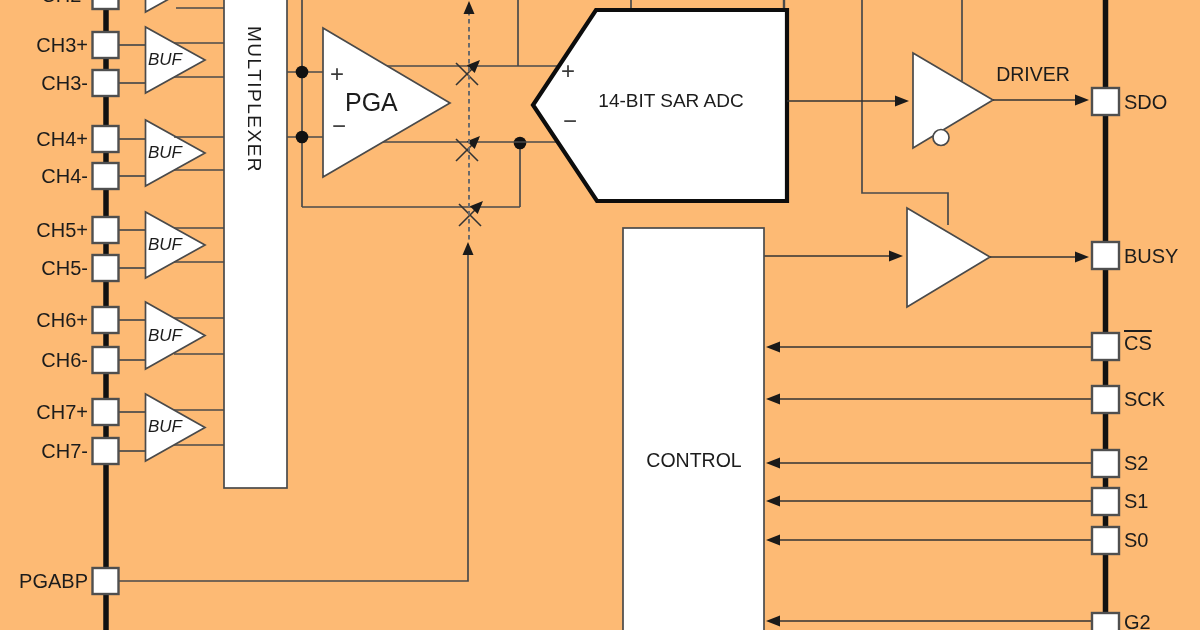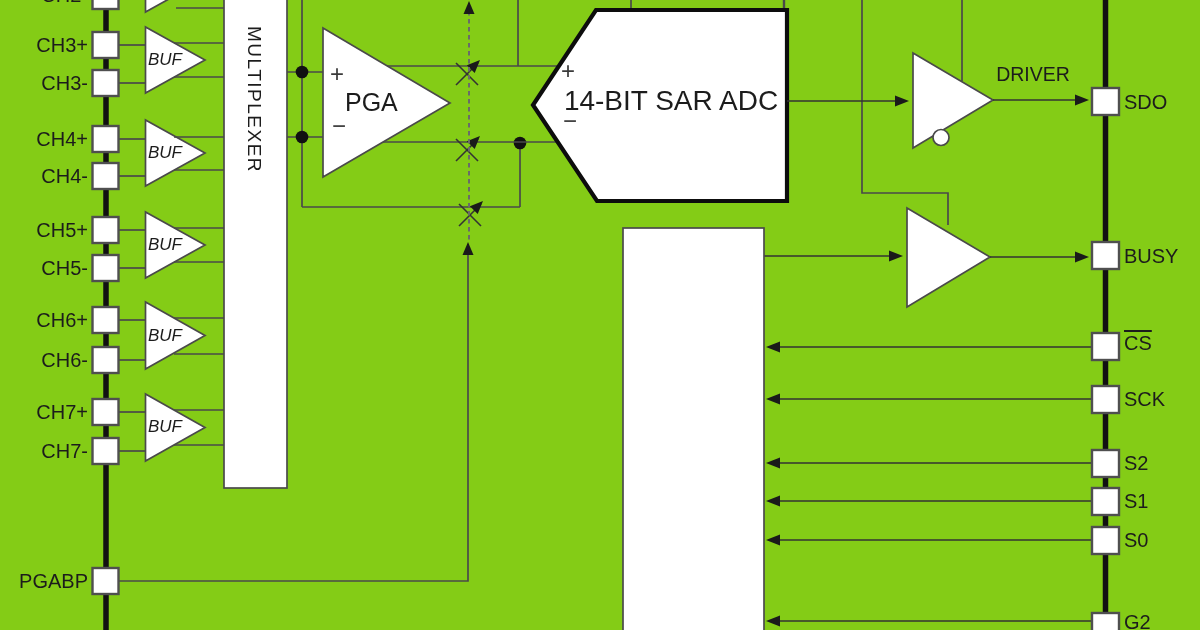--- a/index.html
+++ b/index.html
@@ -1,16 +1,16 @@
 <!DOCTYPE html>
 <html><head>
 <meta charset="utf-8">
 <style>
   html,body{margin:0;padding:0;background:#fff;}
-  #stage{position:relative;width:1200px;height:630px;background:#84cc16;overflow:hidden;
+  #stage{position:relative;width:1200px;height:630px;background:#fdba74;overflow:hidden;
          font-family:"Liberation Sans",sans-serif;color:#1c1c1c;}
   #wires{position:absolute;left:0;top:0;width:1200px;height:630px;}
   .lbl{position:absolute;font-size:20px;line-height:22px;white-space:nowrap;color:#1c1c1c;}
   .lbl-left{left:8px;width:80px;text-align:right;}
   .lbl-right{left:1124px;text-align:center;}
   .buf-lbl{position:absolute;left:148px;width:44px;text-align:left;font-size:17px;line-height:22px;color:#1c1c1c;font-style:italic;}
   .blk{position:absolute;text-align:center;font-size:19.5px;line-height:22px;color:#1c1c1c;}
   .mux-lbl{position:absolute;left:243px;top:26px;writing-mode:vertical-rl;font-size:19px;
            letter-spacing:1.5px;color:#1c1c1c;}
   .pga-lbl{position:absolute;left:345px;top:88px;font-size:25px;color:#1c1c1c;}
@@ -195,24 +195,25 @@
 <div class="buf-lbl" style="top:416px">BUF</div>
 
 <div class="mux-lbl">MULTIPLEXER</div>
 
 <div class="sign" style="left:330px;top:61px">+</div>
 <div class="sign" style="left:332px;top:113px">−</div>
 <div class="pga-lbl">PGA</div>
 
 <div class="sign" style="left:561px;top:58px">+</div>
 <div class="sign" style="left:563px;top:108px">−</div>
-<div class="blk" style="left:562px;top:90px;width:218px;font-size:28px">14-BIT SAR ADC</div>
+<div class="blk" style="left:562px;top:90px;width:218px;font-size:19px">14-BIT SAR ADC</div>
 
 <div class="blk" style="left:958px;top:63px;width:150px">DRIVER</div>
 
+<div class="blk" style="left:624px;top:449px;width:140px">CONTROL</div>
 
 <div class="lbl lbl-right" style="top:91px">SDO</div>
 <div class="lbl lbl-right" style="top:245px">BUSY</div>
 <div class="lbl lbl-right overline" style="top:332px">CS</div>
 <div class="lbl lbl-right" style="top:388px">SCK</div>
 <div class="lbl lbl-right" style="top:452px">S2</div>
 <div class="lbl lbl-right" style="top:490px">S1</div>
 <div class="lbl lbl-right" style="top:529px">S0</div>
 <div class="lbl lbl-right" style="top:611px">G2</div>
 

